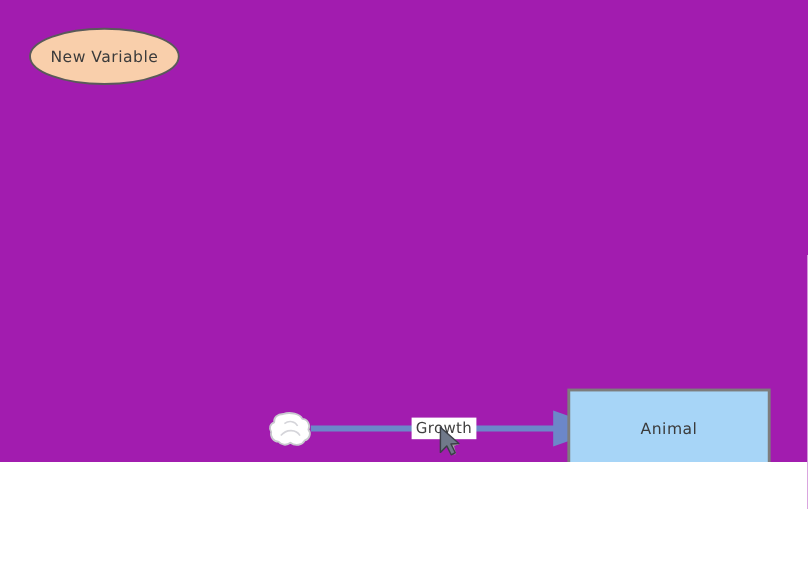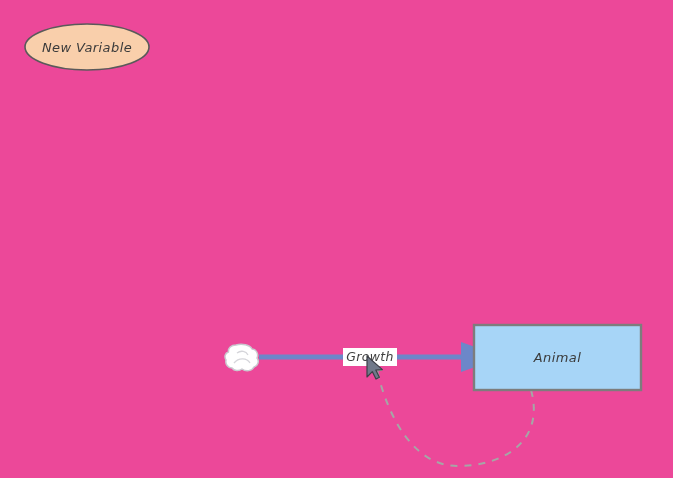--- a/index.html
+++ b/index.html
@@ -7,24 +7,23 @@
     margin: 0;
     padding: 0;
     background: #ffffff;
   }
   body {
     font-family: "DejaVu Sans", sans-serif;
   }
   #canvas-root {
     position: relative;
     width: 673px;
-    height: 478px;
-    background: #ec4899;
+    height: 385px;
+    background: #a21caf;
     overflow: hidden;
-    font-style: italic;
   }
   #diagram-svg {
     position: absolute;
     left: 0;
     top: 0;
     width: 673px;
     height: 478px;
     display: block;
   }
   .node-label {

